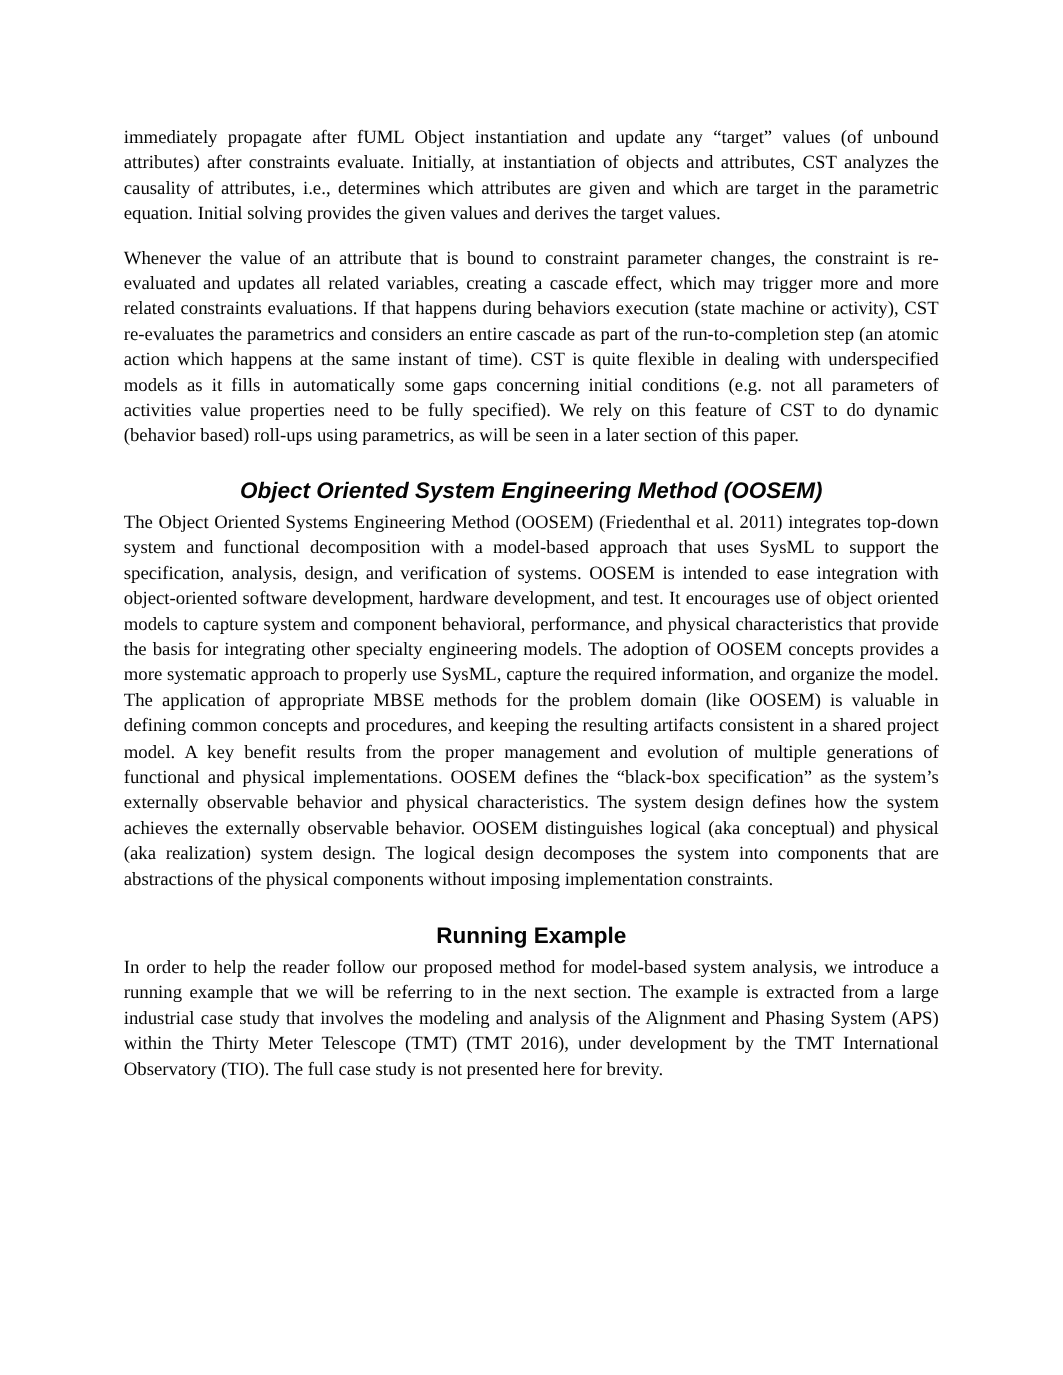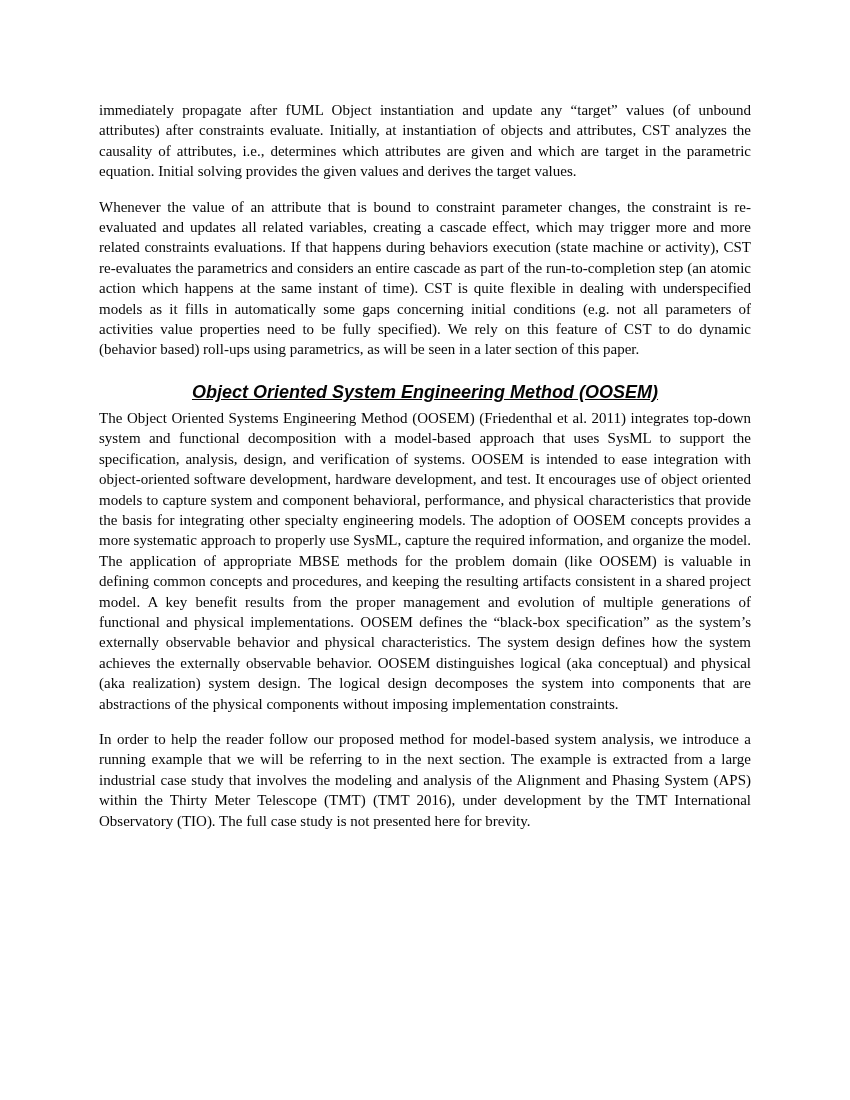--- a/index.html
+++ b/index.html
@@ -35,30 +35,30 @@
     font-family: "Liberation Sans", sans-serif;
     font-weight: bold;
     font-size: 18px;
     line-height: 26px;
     text-align: center;
     color: #060606;
   }
   .heading.italic {
     font-style: italic;
     margin: 19px 0 3px 0;
-    text-decoration: underline;
   }
   .heading.plain {
     margin: 21px 0 3px 0;
   }
 </style>
 </head>
 <body>
 
 <div class="page">
   <div class="content">
     <p class="para">immediately propagate after fUML Object instantiation and update any “target” values (of unbound attributes) after constraints evaluate. Initially, at instantiation of objects and attributes, CST analyzes the causality of attributes, i.e., determines which attributes are given and which are target in the parametric equation. Initial solving provides the given values and derives the target values.</p>
     <p class="para">Whenever the value of an attribute that is bound to constraint parameter changes, the constraint is re-evaluated and updates all related variables, creating a cascade effect, which may trigger more and more related constraints evaluations. If that happens during behaviors execution (state machine or activity), CST re-evaluates the parametrics and considers an entire cascade as part of the run-to-completion step (an atomic action which happens at the same instant of time). CST is quite flexible in dealing with underspecified models as it fills in automatically some gaps concerning initial conditions (e.g. not all parameters of activities value properties need to be fully specified). We rely on this feature of CST to do dynamic (behavior based) roll-ups using parametrics, as will be seen in a later section of this paper.</p>
     <h2 class="heading italic">Object Oriented System Engineering Method (OOSEM)</h2>
     <p class="para">The Object Oriented Systems Engineering Method (OOSEM) (Friedenthal et al. 2011) integrates top-down system and functional decomposition with a model-based approach that uses SysML to support the specification, analysis, design, and verification of systems. OOSEM is intended to ease integration with object-oriented software development, hardware development, and test. It encourages use of object oriented models to capture system and component behavioral, performance, and physical characteristics that provide the basis for integrating other specialty engineering models. The adoption of OOSEM concepts provides a more systematic approach to properly use SysML, capture the required information, and organize the model. The application of appropriate MBSE methods for the problem domain (like OOSEM) is valuable in defining common concepts and procedures, and keeping the resulting artifacts consistent in a shared project model. A key benefit results from the proper management and evolution of multiple generations of functional and physical implementations. OOSEM defines the “black-box specification” as the system’s externally observable behavior and physical characteristics. The system design defines how the system achieves the externally observable behavior. OOSEM distinguishes logical (aka conceptual) and physical (aka realization) system design. The logical design decomposes the system into components that are abstractions of the physical components without imposing implementation constraints.</p>
+    <h2 class="heading plain">Running Example</h2>
     <p class="para">In order to help the reader follow our proposed method for model-based system analysis, we introduce a running example that we will be referring to in the next section. The example is extracted from a large industrial case study that involves the modeling and analysis of the Alignment and Phasing System (APS) within the Thirty Meter Telescope (TMT) (TMT 2016), under development by the TMT International Observatory (TIO). The full case study is not presented here for brevity.</p>
   </div>
 </div>
 
 </body></html>

